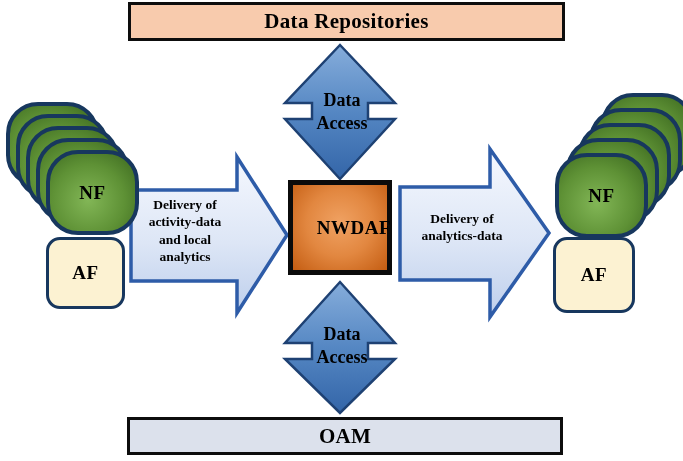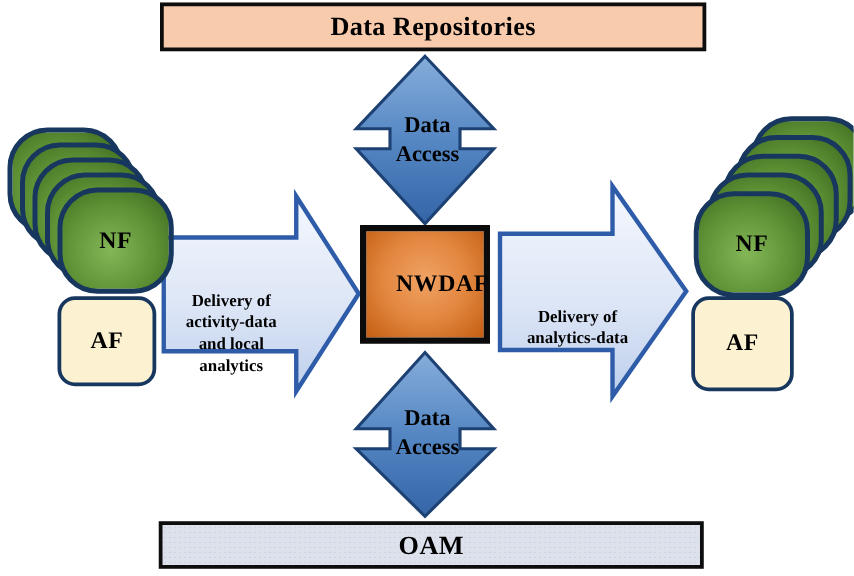--- a/index.html
+++ b/index.html
@@ -25,21 +25,21 @@
     box-sizing:border-box; border:5px solid #0b0b0b;
     background:radial-gradient(ellipse at 50% 45%, #F0A263 0%, #E28740 50%, #C45D12 100%);
     display:flex; align-items:center; justify-content:center;
     font-size:19px; letter-spacing:0.5px;padding-left:28px;
   }
   svg.arrows { position:absolute; left:0; top:0; }
   .lbl {
     position:absolute; transform:translate(-50%,-50%);
     text-align:center; white-space:pre-line; line-height:1.28; font-size:18px;
   }
-  .lbl.sm { font-size:13.5px;margin-top:35px; }
+  .lbl.sm { font-size:13.5px; }
   .card {
     position:absolute; box-sizing:border-box; width:93px; height:85px;
     border:4px solid #17375E; border-radius:32px;
     background:radial-gradient(ellipse at 45% 60%, #82B656 0%, #5E9135 55%, #3A661E 100%);
   }
   .card.front { display:flex; align-items:center; justify-content:center; font-size:19px; letter-spacing:0.5px; }
   .af {
     position:absolute; box-sizing:border-box;
     border:3px solid #17375E; border-radius:14px; background:#FCF2D2;
     display:flex; align-items:center; justify-content:center; font-size:19px; letter-spacing:0.5px;

